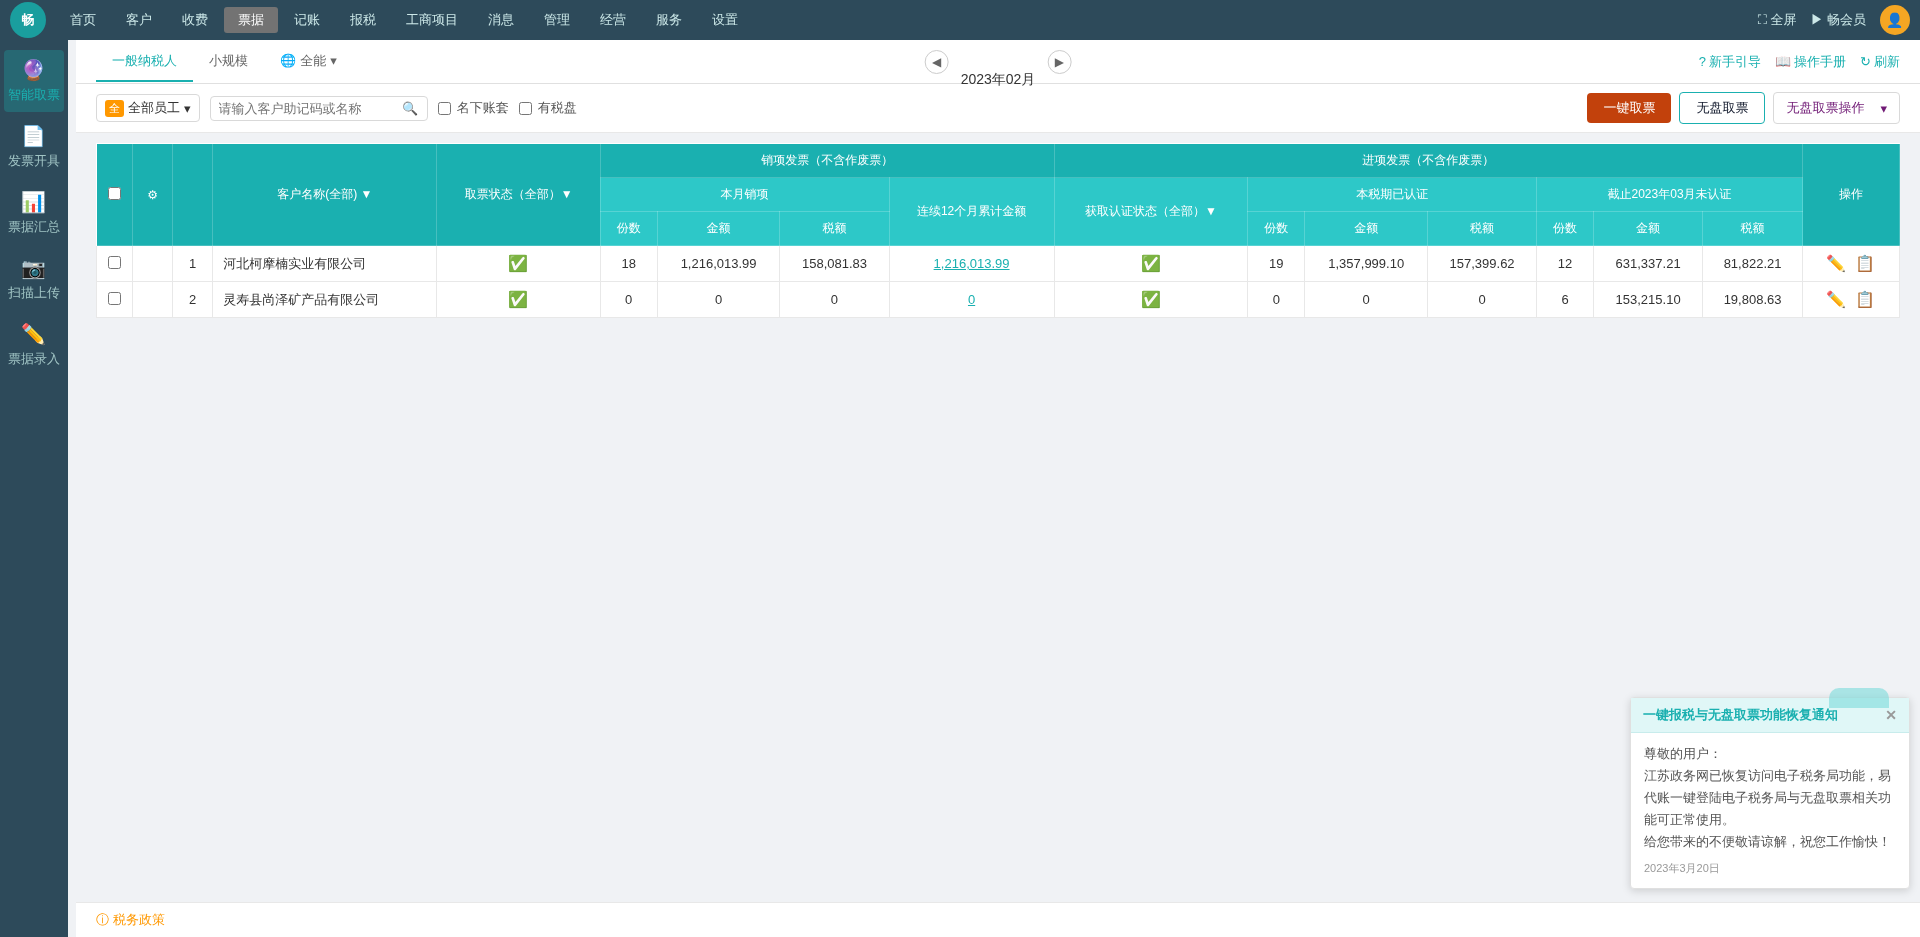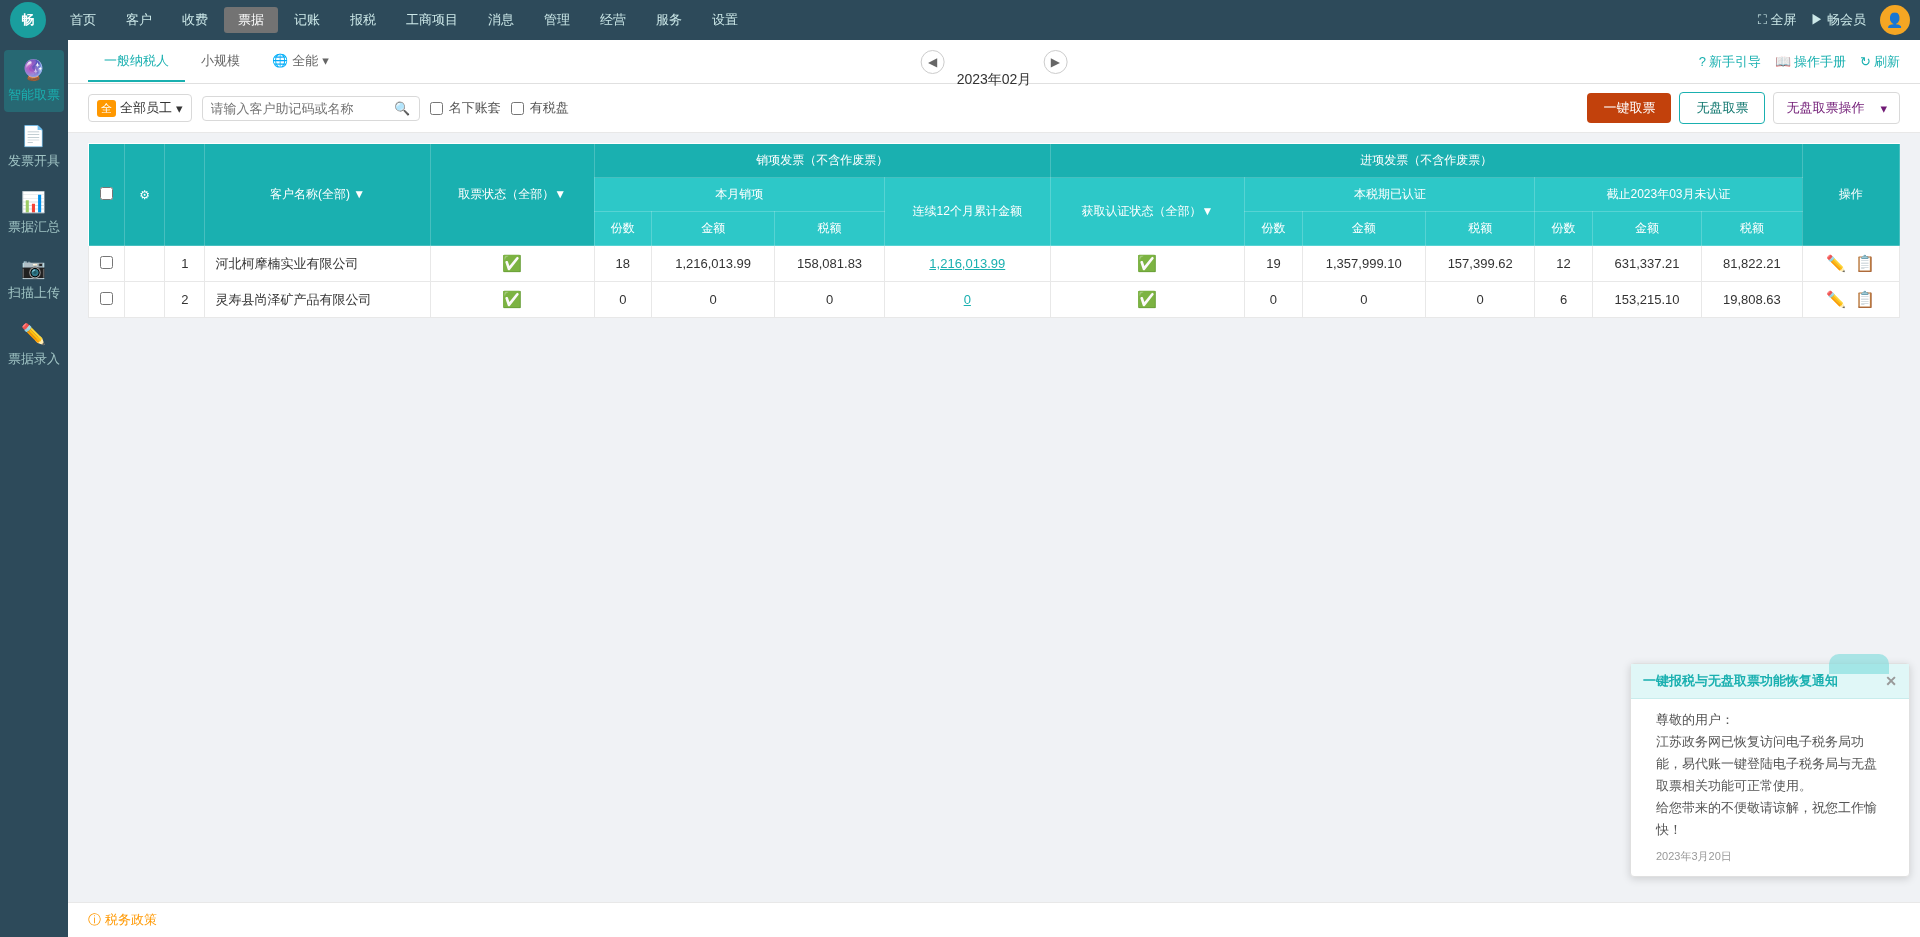--- a/index.html
+++ b/index.html
@@ -71,21 +71,21 @@
       gap: 4px;
     }
     .sidebar-item.active { background: rgba(26,176,176,0.3); color: #1ab0b0; }
     .sidebar-icon { font-size: 20px; }
 
     
     .main-content {
       flex: 1;
       background: #f0f2f5;
       overflow: hidden;
-      display: flex; flex-direction: column;
+      display: flex; flex-direction: column; padding-left: 8px;
     }
 
     
     .tab-bar {
       background: white;
       display: flex; align-items: center;
       padding: 0 20px;
       border-bottom: 1px solid #e0e0e0;
       height: 44px;
       gap: 0;
@@ -178,21 +178,21 @@
       background: #c2410c;
       color: white;
       border: none;
       border-radius: 4px;
       padding: 6px 16px;
       cursor: pointer;
       font-size: 13px;
     }
     .btn-outline {
       background: white;
-      color: #0f766e;
+      color: #0f172a;
       border: 1px solid #1ab0b0;
       border-radius: 4px;
       padding: 6px 16px;
       cursor: pointer;
       font-size: 13px;
     }
     .btn-dropdown {
       background: white;
       color: #701a75;
       border: 1px solid #d9d9d9;
@@ -253,39 +253,39 @@
       padding: 8px 20px;
       background: white;
       border-top: 1px solid #e8e8e8;
       display: flex; align-items: center;
     }
     .policy-link { color: #ff9800; font-size: 12px; cursor: pointer; display: flex; align-items: center; gap: 4px; }
 
     
     .notification-popup {
       position: fixed;
-      bottom: 60px;
+      bottom: 48px;
       right: 10px;
       width: 280px;
       background: white;
       border: 1px solid #e0e0e0;
       border-radius: 4px;
       box-shadow: 0 2px 8px rgba(0,0,0,0.15);
       font-size: 12px;
       color: #333;
     }
     .notification-header {
       background: #e0f7f7;
       padding: 8px 12px;
       display: flex; justify-content: space-between; align-items: center;
       font-weight: bold; color: #1ab0b0;
       border-bottom: 1px solid #c8ecec;
     }
     .notification-body {
-      padding: 10px 25px;
+      padding: 10px 13px;
       line-height: 1.7;
       color: #555;
     }
     .notification-close {
       cursor: pointer; color: #999; font-size: 14px;
     }
     .notification-date { color: #999; margin-top: 6px; font-size: 11px; }
 
     
     .popup-deco {

